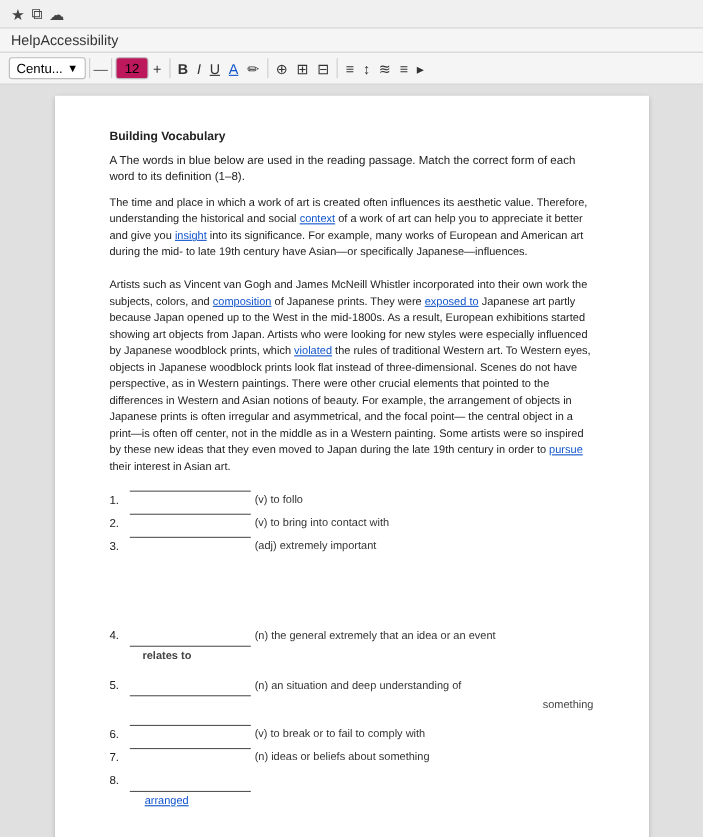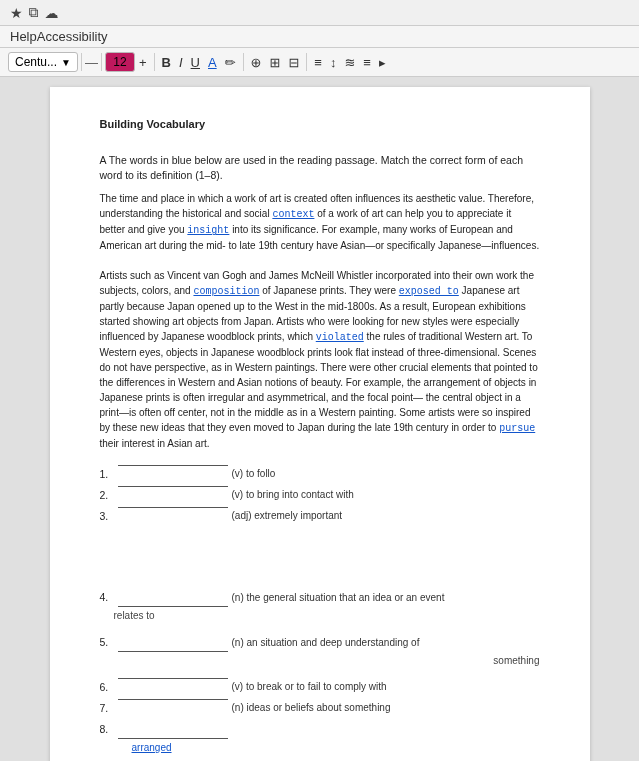--- a/index.html
+++ b/index.html
@@ -114,39 +114,38 @@
       padding: 30px 50px;
       box-shadow: 0 1px 4px rgba(0,0,0,0.2);
       font-size: 10.5px;
       line-height: 1.45;
       color: #222;
     }
 
     .section-title {
       font-weight: bold;
       font-size: 11px;
-      margin-bottom: 20px;
+      margin-bottom: 6px;
     }
 
     .instruction-line {
       font-size: 10.5px;
       margin-bottom: 8px;
       color: #222;
     }
 
     .passage {
       font-size: 10px;
       line-height: 1.5;
       margin-bottom: 14px;
       color: #222;
     }
     .passage .underline-blue {
       color: #1155cc;
       text-decoration: underline;
-      font-family: Liberation Mono, monospace;
     }
 
     .exercises {
       font-size: 10.5px;
       line-height: 1.8;
     }
     .exercise-item {
       display: flex;
       align-items: flex-start;
       margin-bottom: 2px;
@@ -250,23 +249,23 @@
     </div>
 
     <div style="height: 60px;"></div>
 
     <div class="exercises">
 
       <div class="multiline-item">
         <div class="line1">
           <span class="exercise-num">4.</span>
           <span style="display:inline-block; border-bottom:1px solid #555; min-width:110px;"></span>
-          <span class="exercise-def">(n) the general situation that an idea or an event</span>
+          <span class="exercise-def">(n) the general extremely that an idea or an event</span>
         </div>
-        <div style="font-size:10px; color:#444; margin-left:14px;">relates to</div>
+        <div style="font-size:10px; color:#444; margin-left:30px;font-weight:bold;">relates to</div>
       </div>
 
       <div class="multiline-item">
         <div class="line1">
           <span class="exercise-num">5.</span>
           <span style="display:inline-block; border-bottom:1px solid #555; min-width:110px;"></span>
           <span class="exercise-def">(n) an situation and deep understanding of</span>
         </div>
         <div style="font-size:10px; color:#444; margin-left:18px;text-align:right;">something</div>
       </div>

